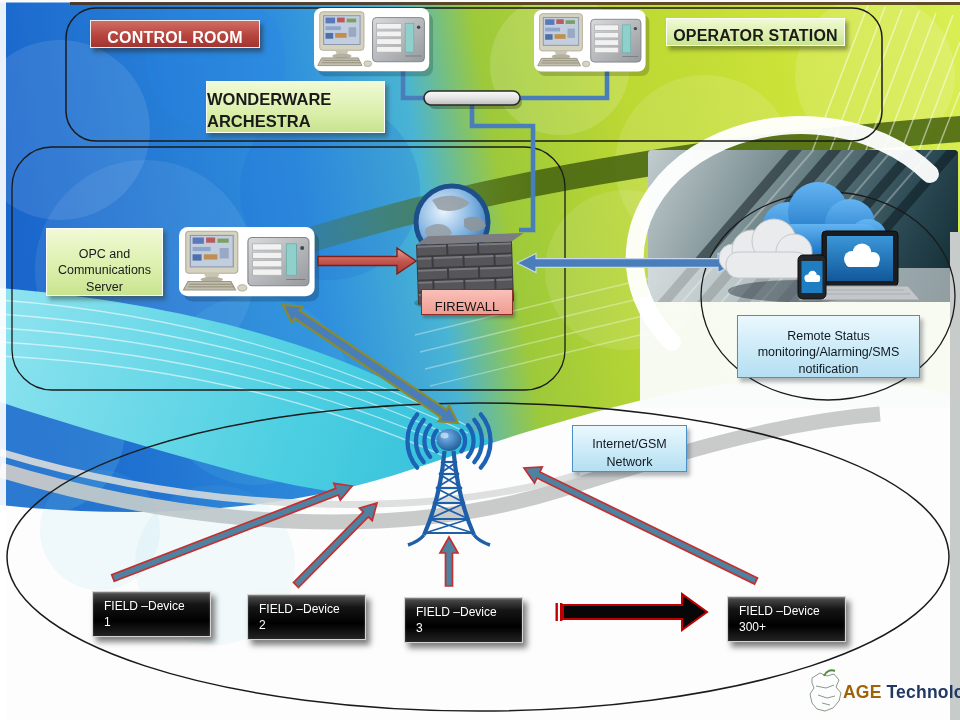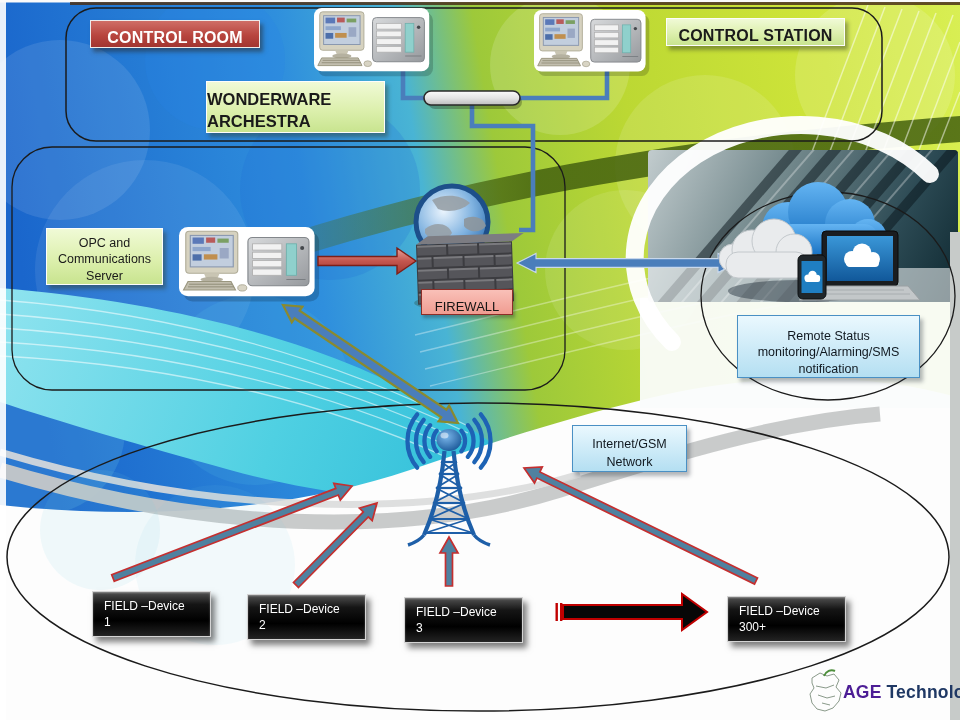--- a/index.html
+++ b/index.html
@@ -20,21 +20,21 @@
        border:1.5px solid #4a90c4;color:#10181f;box-shadow:3px 4px 4px rgba(40,50,60,.35);}
   .black-box{background:linear-gradient(180deg,#515151 0%,#151515 28%,#000 65%,#232323 100%);
        border:1px solid #d4d4d4;border-radius:0;color:#fff;
        box-shadow:4px 5px 6px rgba(0,0,0,.5), inset 0 1px 2px rgba(255,255,255,.35);}
   .t-big{font-size:16px;font-weight:600;letter-spacing:.2px;}
   .t-mid{font-size:16.5px;font-weight:600;line-height:22px;}
   .t-sml{font-size:12.5px;line-height:16.5px;}
   .t-dev{font-size:12px;line-height:16px;font-weight:400;}
   .logo-text{position:absolute;left:843px;top:682px;font-size:17.5px;font-weight:700;
        white-space:nowrap;letter-spacing:.2px;}
-  .logo-age{color:#4c1d95;}
+  .logo-age{color:#a16207;}
   .logo-tech{color:#1f3864;margin-left:5px;}
 </style>
 </head>
 <body>
 
 <div class="stage">
 
 <svg class="layer" width="960" height="720" viewBox="0 0 960 720">
   <defs>
     <linearGradient id="bgGrad" gradientUnits="userSpaceOnUse" x1="0" y1="140" x2="960" y2="-20">
@@ -378,29 +378,29 @@
     <path d="M816 686 l10 2 8 -3 M818 695 l9 3 8 -2 M822 703 l8 2" fill="none"></path>
     <path d="M824 676 c2 -5 7 -7 11 -5" fill="none" stroke="#4e8f3c" stroke-width="2"></path>
   </g>
 </svg>
 
 <div class="lbl red-box t-big center" style="left:90px;top:20px;width:170px;height:28px;">
   <span class="ln">CONTROL ROOM</span>
 </div>
 
 <div class="lbl green-box t-big center" style="left:666px;top:18px;width:179px;height:28px;">
-  <span class="ln">CONTROL STATION</span>
+  <span class="ln">OPERATOR STATION</span>
 </div>
 
 <div class="lbl green-box t-mid" style="left:206px;top:81px;width:179px;height:52px;">
   <span class="ln">WONDERWARE</span>
   <span class="ln">ARCHESTRA</span>
 </div>
 
-<div class="lbl green-box t-sml center" style="left:46px;top:228px;width:117px;height:57px;">
+<div class="lbl green-box t-sml center" style="left:46px;top:228px;width:117px;height:68px;">
   <span class="ln">OPC and</span>
   <span class="ln">Communications</span>
   <span class="ln">Server</span>
 </div>
 
 <div class="lbl pink-box center" style="left:421px;top:289px;width:92px;height:26px;font-size:13px;">
   <span class="ln">FIREWALL</span>
 </div>
 
 <div class="lbl blue-box t-sml center" style="left:572px;top:425px;width:115px;height:47px;line-height:18px;">

